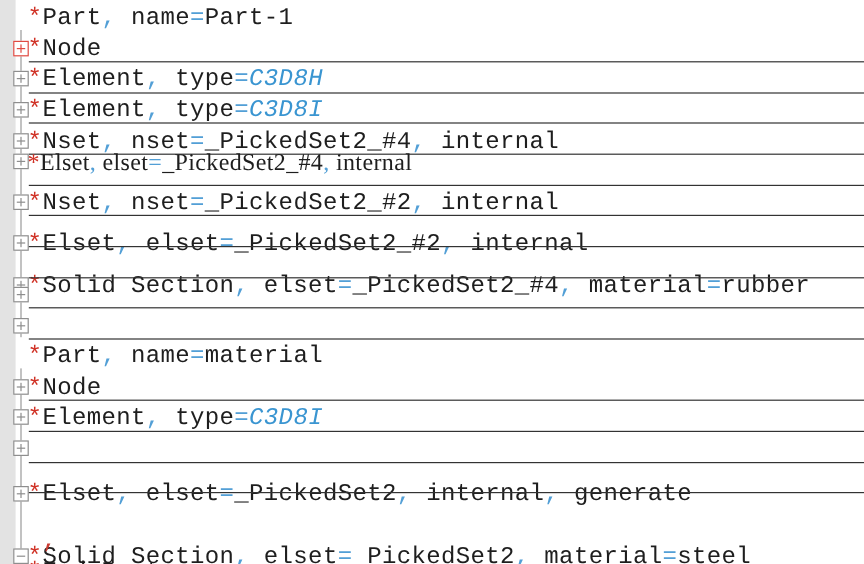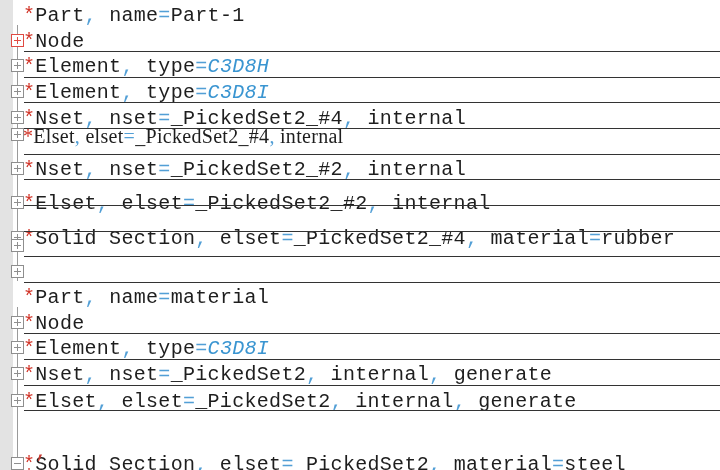--- a/index.html
+++ b/index.html
@@ -129,24 +129,23 @@
           <span class="v"></span>
         </span>
         <span class="txt"><span class="c-star">*</span><span class="c-text">Element</span><span class="c-punct">,</span><span class="c-text"> type</span><span class="c-punct">=</span><span class="c-type">C3D8I</span></span>
       </div>
       <div class="rule" style="top: 358.95px;"></div>
       <div class="row" style="top: 364.1px;">
         <span class="box gray">
           <span class="h"></span>
           <span class="v"></span>
         </span>
-        <span class="txt"><span class="c-star">*</span><span class="c-text">Nset</span><span class="c-punct">,</span><span class="c-text"> nset</span><span class="c-punct">=</span><span class="c-text">_PickedSet2</span><span class="c-punct">,</span><span class="c-text"> internal</span><span class="c-punct">,</span><span class="c-text"> generate</span></span>
       </div>
       <div class="rule" style="top: 384.6px;"></div>
-      <div class="row" style="top: 391px;">
+      <div class="row" style="top: 402px;">
         <span class="box gray">
           <span class="h"></span>
           <span class="v"></span>
         </span>
         <span class="txt"><span class="c-star">*</span><span class="c-text">Elset</span><span class="c-punct">,</span><span class="c-text"> elset</span><span class="c-punct">=</span><span class="c-text">_PickedSet2</span><span class="c-punct">,</span><span class="c-text"> internal</span><span class="c-punct">,</span><span class="c-text"> generate</span></span>
       </div>
       <div class="rule" style="top: 410.25px;"></div>
       <div class="row" style="top: 406px; margin-top: 48px;">
         <span class="box gray">
           <span class="h"></span>

